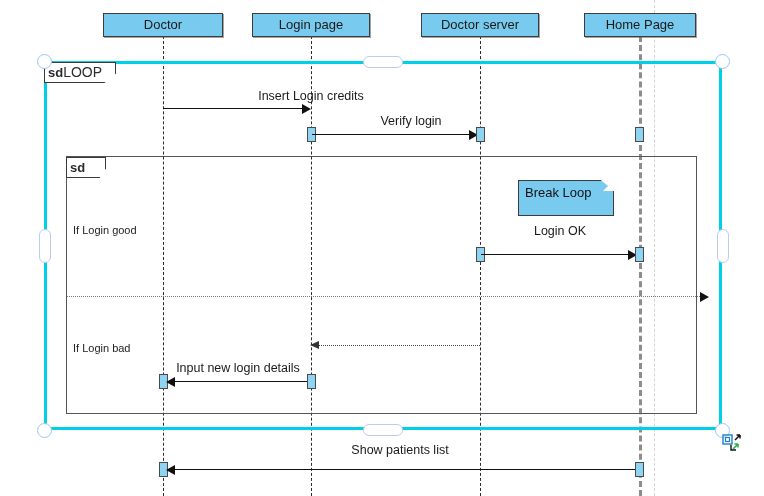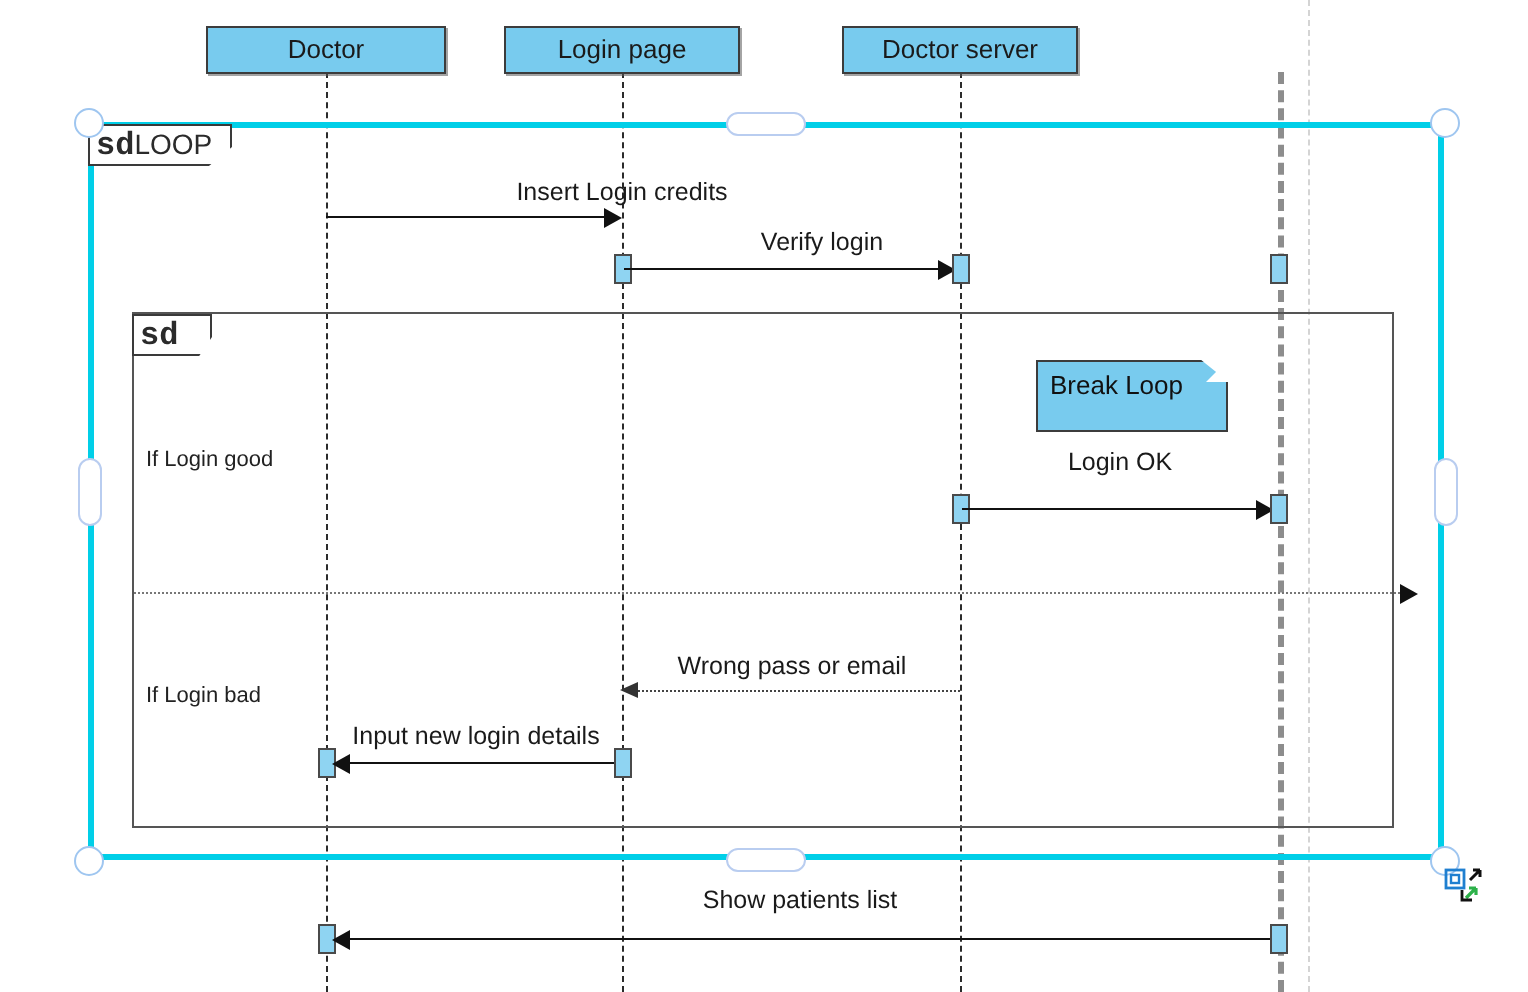--- a/index.html
+++ b/index.html
@@ -82,21 +82,21 @@
     border-top: 1px solid #3a3a3a;
     font-size: 14px;
     color: #2b2b2b;
     white-space: nowrap;
     padding: 0 12px 0 3px;
     line-height: 19px;
     height: 21px;
     -webkit-clip-path: polygon(0 0, 100% 0, 100% 55%, 84% 100%, 0 100%);
     clip-path: polygon(0 0, 100% 0, 100% 55%, 84% 100%, 0 100%);
   }
-  .frag-tab b { font-weight: bold; font-size: 16px; font-family: Liberation Mono, monospace; }
+  .frag-tab b { font-weight: bold; font-size: 13px; }
   .frag-tab .tab-kind { font-weight: normal; }
 
   
   .guard {
     position: absolute;
     font-size: 11px;
     color: #222222;
     white-space: nowrap;
     text-align: center;
   }
@@ -202,20 +202,21 @@
   <div class="align-guide" style="left:654px; top:0px; height:496px;"></div>
 
   <div class="lifeline-stem" style="left:163px; top:36px; height:460px;"></div>
   <div class="lifeline-stem" style="left:311px; top:36px; height:460px;"></div>
   <div class="lifeline-stem" style="left:480px; top:36px; height:460px;"></div>
   <div class="lifeline-stem selected" style="left:639px; top:36px; height:460px;"></div>
 
   <div class="lifeline-head" style="left:103px; top:13px; width:120px;">Doctor</div>
   <div class="lifeline-head" style="left:421px; top:13px; width:118px;">Doctor server</div>
   <div class="lifeline-head" style="left:252px; top:13px; width:118px;">Login page</div>
+  <div class="lifeline-head" style="left:584px; top:13px; width:112px;">Home Page</div>
 
   <div class="frag-outer" style="left:44px; top:61px; width:678px; height:369px;"></div>
 
   <div class="frag-tab" style="left:44px; top:62px; width:72px;">
     <b>sd</b><span class="tab-kind">LOOP</span>
   </div>
 
   <div class="frag-inner" style="left:66px; top:156px; width:631px; height:258px;"></div>
 
   <div class="frag-tab" style="left:66px; top:157px; width:40px;">
@@ -241,21 +242,20 @@
 
   <div class="note" style="left:518px; top:180px; width:96px; height:36px;">Break Loop</div>
   <div class="note-fold" style="left:603px; top:180px;"></div>
 
   <div class="msg-label" style="left:480px; top:224px; width:160px;">Login OK</div>
   <div class="activation" style="left:476px; top:247px;"></div>
   <div class="msg-line" style="left:481px; top:254px; width:150px;"></div>
   <div class="arrow-right" style="left:628px; top:250px;"></div>
   <div class="activation" style="left:635px; top:247px;"></div>
 
-  <div class="msg-label" style="left:311px; top:326px; width:170px;">Wrong pass or email</div>
   <div class="msg-line dotted" style="left:319px; top:345px; width:161px;"></div>
   <div class="arrow-left thin" style="left:310px; top:341px;"></div>
 
   <div class="msg-label" style="left:163px; top:361px; width:150px;">Input new login details</div>
   <div class="activation" style="left:159px; top:374px;"></div>
   <div class="msg-line" style="left:168px; top:381px; width:143px;"></div>
   <div class="arrow-left" style="left:166px; top:377px;"></div>
   <div class="activation" style="left:307px; top:374px;"></div>
 
   <div class="msg-label" style="left:320px; top:443px; width:160px;">Show patients list</div>

